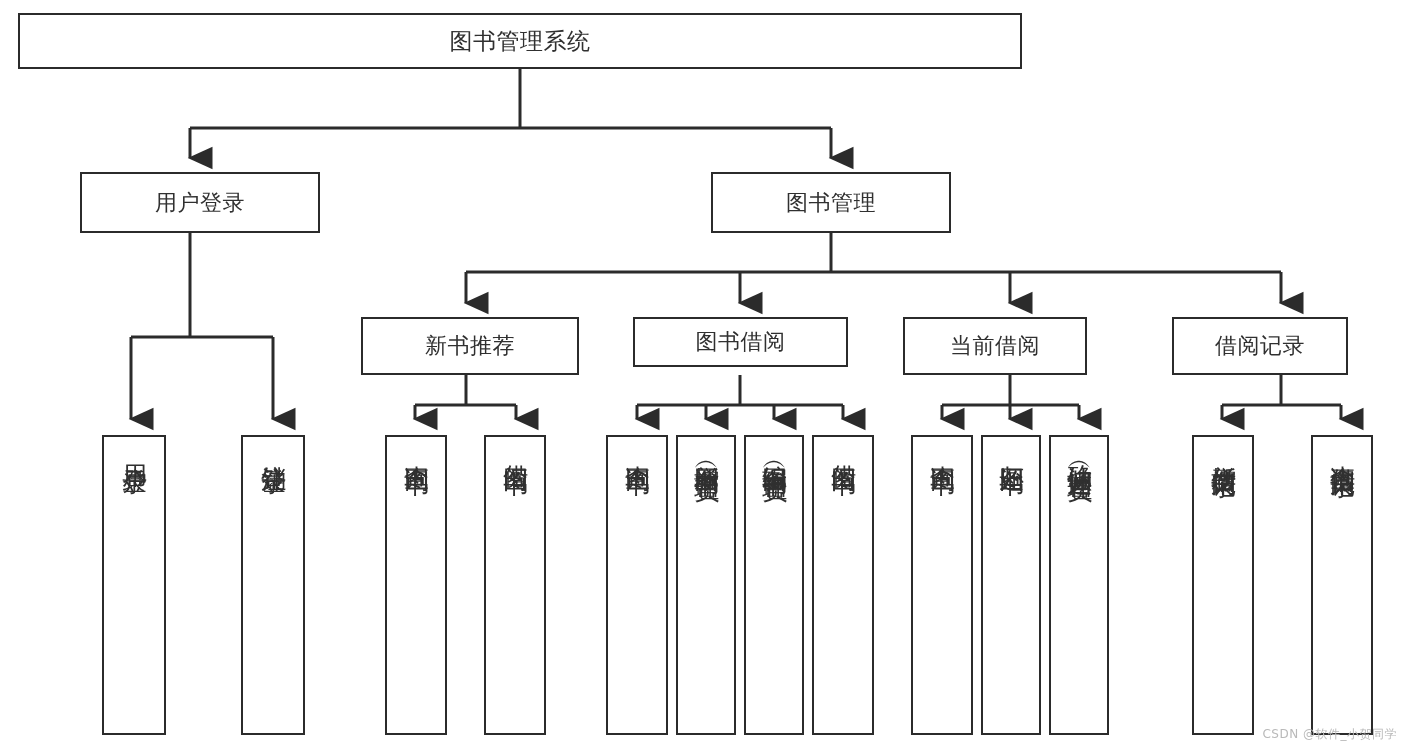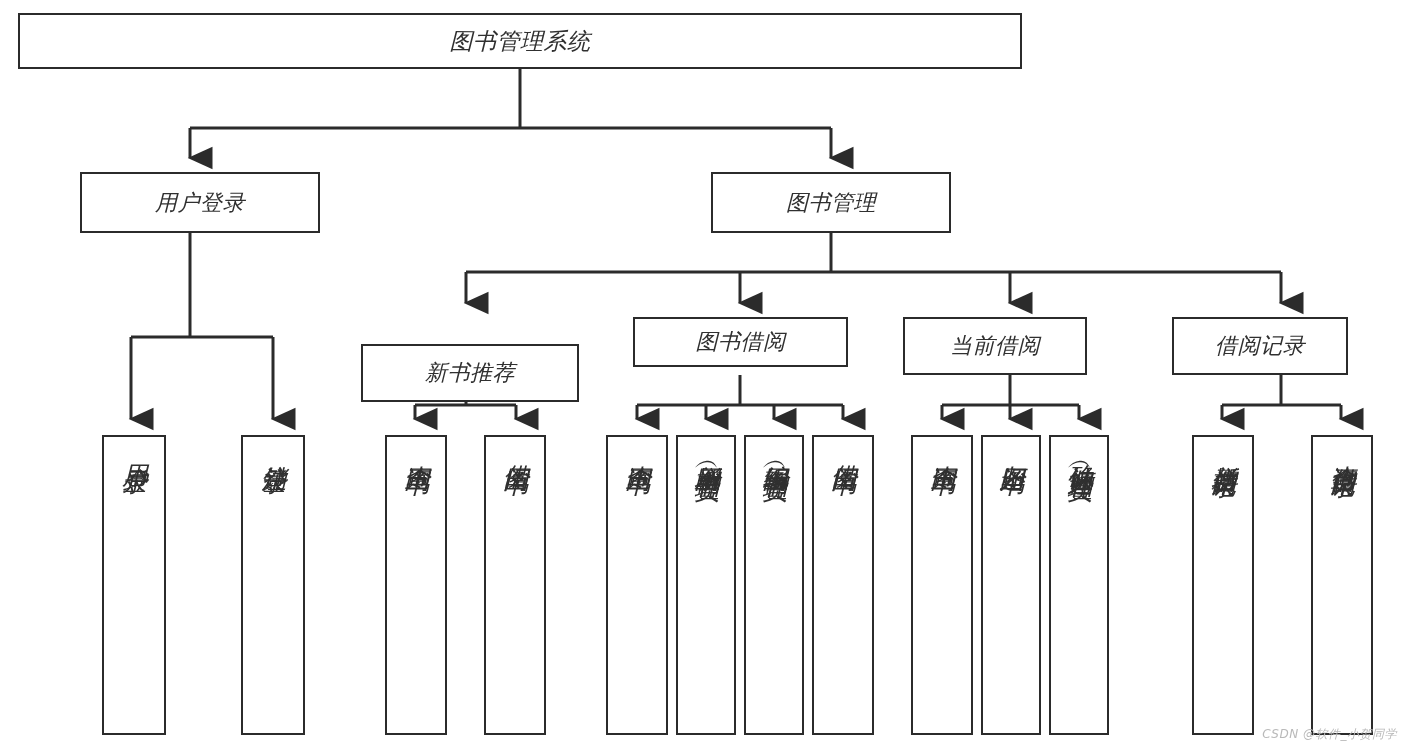--- a/index.html
+++ b/index.html
@@ -9,21 +9,20 @@
   }
   body {
     font-family: "DejaVu Sans", "Liberation Sans", sans-serif;
   }
   #canvas {
     position: relative;
     width: 1405px;
     height: 747px;
     background: #ffffff;
     overflow: hidden;
-    font-style: italic;
   }
   svg#wires {
     position: absolute;
     left: 0;
     top: 0;
     width: 1405px;
     height: 747px;
     pointer-events: none;
   }
   .node {
@@ -136,21 +135,21 @@
     <span class="node-label">图书管理系统</span>
   </div>
 
   <div class="node h-node" style="left:80px; top:172px; width:240px; height:61px;">
     <span class="node-label">用户登录</span>
   </div>
   <div class="node h-node" style="left:711px; top:172px; width:240px; height:61px;">
     <span class="node-label">图书管理</span>
   </div>
 
-  <div class="node h-node" style="left:361px; top:317px; width:218px; height:58px;margin-top:27px;">
+  <div class="node h-node" style="left:361px; top:317px; width:218px; height:58px;">
     <span class="node-label">新书推荐</span>
   </div>
   <div class="node h-node" style="left:633px; top:317px; width:215px; height:50px;">
     <span class="node-label">图书借阅</span>
   </div>
   <div class="node h-node" style="left:903px; top:317px; width:184px; height:58px;">
     <span class="node-label">当前借阅</span>
   </div>
   <div class="node h-node" style="left:1172px; top:317px; width:176px; height:58px;">
     <span class="node-label">借阅记录</span>

